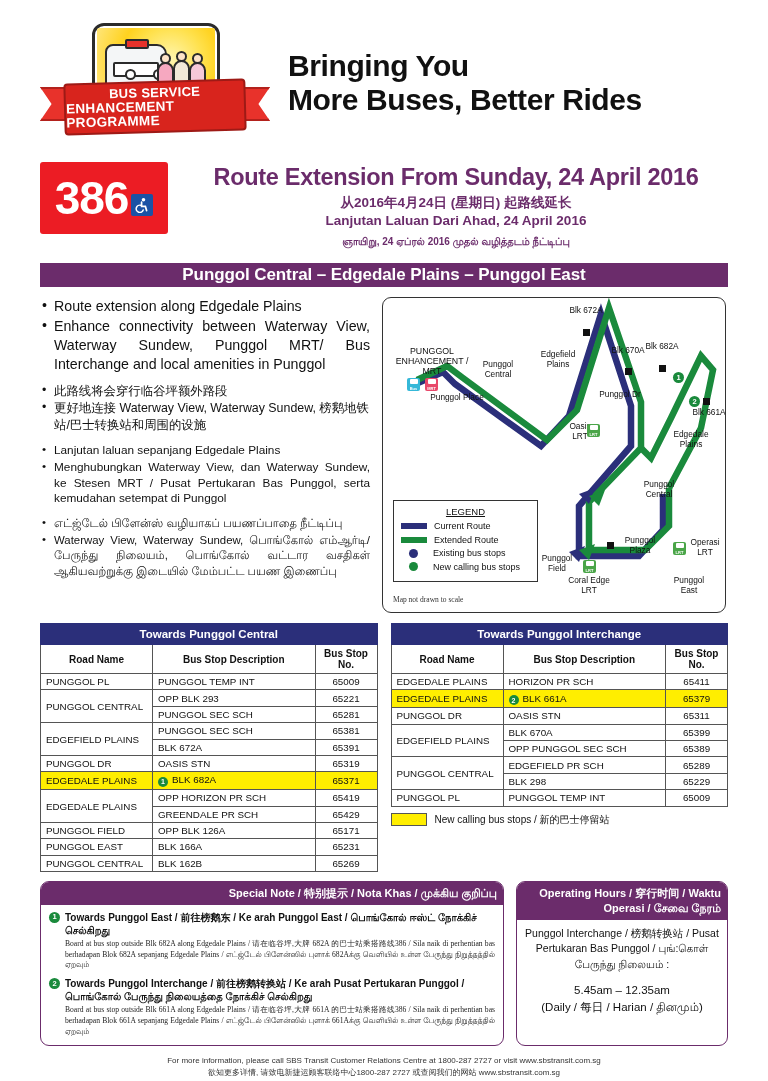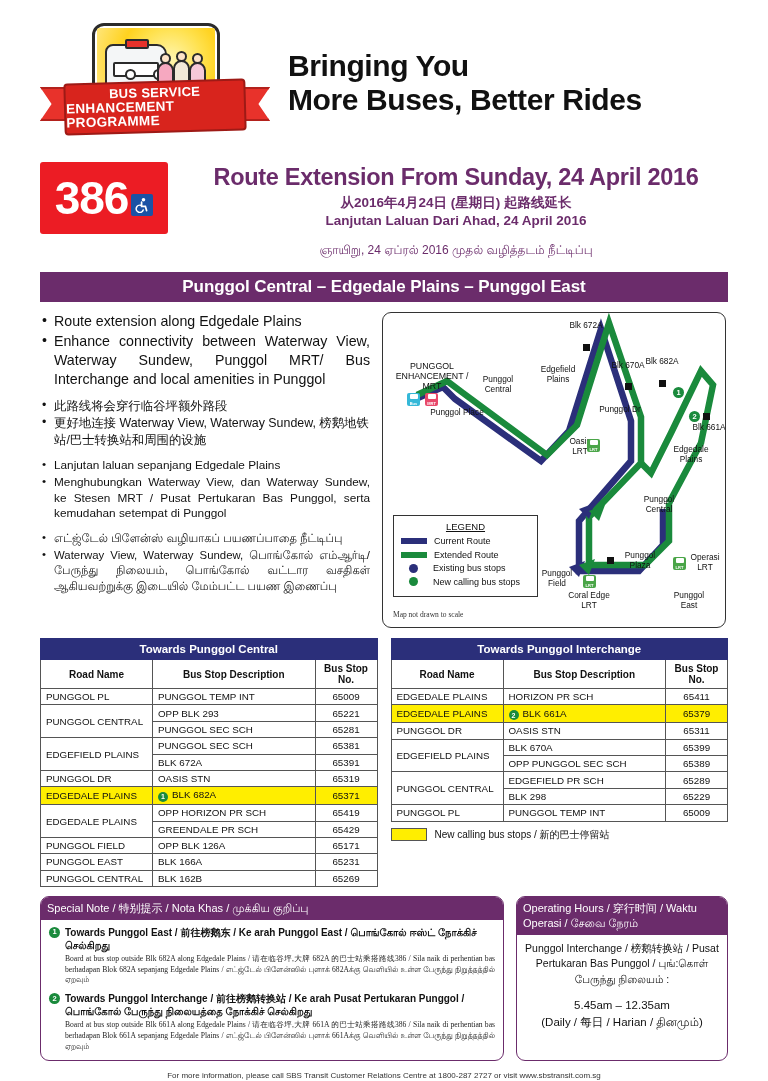--- a/index.html
+++ b/index.html
@@ -76,25 +76,25 @@
   .route-num { color: #fff; font-size: 46px; font-weight: bold; letter-spacing: -1px; line-height: 1; }
   .wheelchair {
     width: 22px; height: 22px; background: #1a52a5; border-radius: 2px;
     display: flex; align-items: center; justify-content: center; margin-top: 14px;
   }
   .wheelchair svg { display: block; }
   .route-titles { margin-left: 16px; padding-top: 2px; text-align: center; flex: 1; }
   .rt-en { font-size: 23.5px; font-weight: bold; color: #6b2c6b; letter-spacing: -0.3px; }
   .rt-zh { font-size: 13.5px; font-weight: bold; color: #6b2c6b; margin-top: 3px; }
   .rt-ms { font-size: 13.5px; font-weight: bold; color: #6b2c6b; margin-top: 1px; }
-  .rt-ta { font-size: 12px; font-weight: normal; color: #6b2c6b; margin-top: 15px; }
+  .rt-ta { font-size: 10px; font-weight: bold; color: #6b2c6b; margin-top: 8px; }
 
   
   .band {
-    margin-top: 14px; height: 30px; background: #6b2c6b;
+    margin-top: 14px; height: 24px; background: #6b2c6b;
     display: flex; align-items: center; justify-content: center;
     color: #fff; font-size: 17px; font-weight: bold; letter-spacing: -0.1px;
   }
 
   
   .content { display: flex; margin-top: 10px; gap: 12px; }
   .bullets { width: 330px; }
   .bullets ul { list-style: none; }
   .bullets li { position: relative; padding-left: 14px; margin-bottom: 1px; }
   .bullets li::before { content: "\2022"; position: absolute; left: 2px; top: -1px; }
@@ -164,22 +164,22 @@
   }
   .newkey { display: flex; align-items: center; margin-top: 6px; }
   .newkey .swatch { width: 36px; height: 13px; background: #ffee00; border: 1px solid #555; margin-right: 8px; flex: none; }
   .newkey span { font-size: 10px; color: #111; }
 
   
   .panels { display: flex; gap: 12px; margin-top: 9px; }
   .note-panel { flex: 1; border: 1.4px solid #6b2c6b; border-radius: 9px; overflow: hidden; }
   .hours-panel { width: 212px; border: 1.4px solid #6b2c6b; border-radius: 9px; overflow: hidden; flex: none; }
   .panel-head {
-    background: #6b2c6b; color: #fff; text-align: left; padding: 4px 6px;
-    font-size: 11px; font-weight: normal; line-height: 1.35;
+    background: #6b2c6b; color: #fff; text-align: right; padding: 4px 6px;
+    font-size: 11px; font-weight: bold; line-height: 1.35;
   }
   .note-body { padding: 6px 8px 7px; }
   .note-item { margin-bottom: 6px; }
   .note-item:last-child { margin-bottom: 0; }
   .note-head { display: flex; align-items: flex-start; font-size: 10px; font-weight: bold; color: #111; line-height: 1.3; }
   .note-badge {
     width: 11px; height: 11px; border-radius: 50%; background: #1a8a3c; color: #fff;
     font-size: 7.5px; font-weight: bold; display: flex; align-items: center;
     justify-content: center; flex: none; margin-right: 5px; margin-top: 1px;
   }

